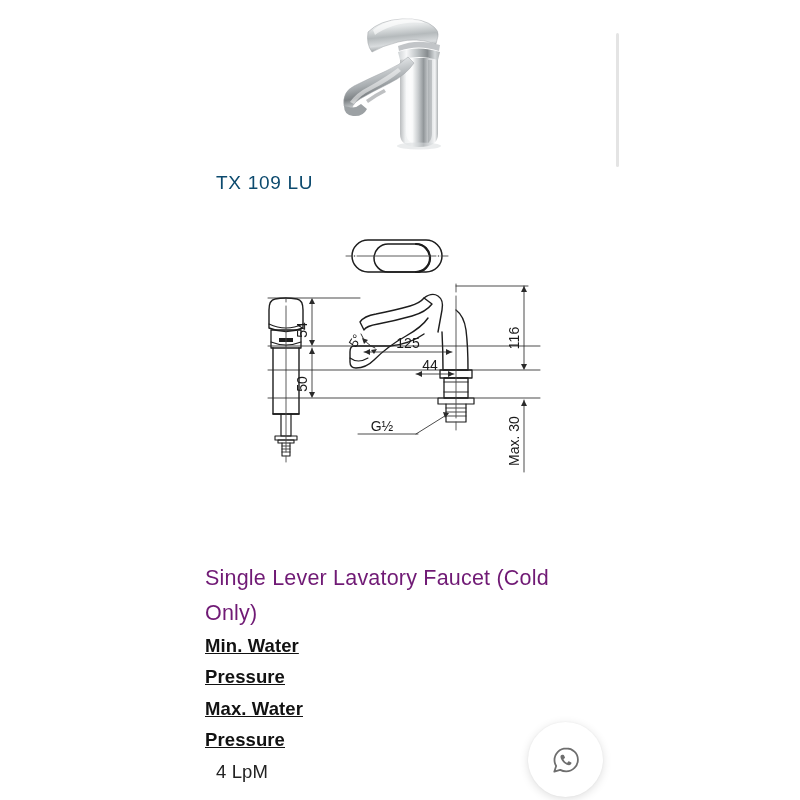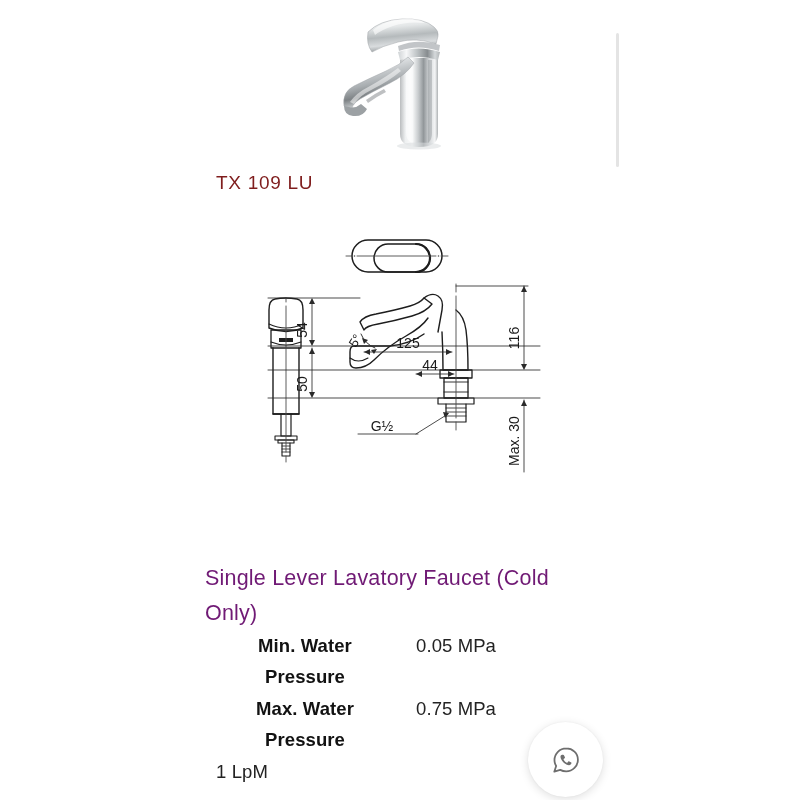--- a/index.html
+++ b/index.html
@@ -38,21 +38,21 @@
     border-radius: 2px;
   }
 
   
   #product-code {
     position: absolute;
     left: 216px;
     top: 172px;
     font-size: 19px;
     letter-spacing: 0.7px;
-    color: #7f1d1d;
+    color: #0c4a6e;
     white-space: nowrap;
   }
 
   
   #tech-drawing {
     position: absolute;
     left: 240px;
     top: 222px;
     width: 310px;
     height: 270px;
@@ -77,27 +77,28 @@
     top: 630px;
     width: 390px;
   }
   .spec-row {
     display: flex;
     align-items: flex-start;
     margin-bottom: 1px;
   }
   .spec-label {
     width: 200px;
-    text-align: center;
+    text-align: left;
     font-weight: bold;
     font-size: 18.5px;
     line-height: 31px;
     color: #121212;
     white-space: pre-line;
     letter-spacing: 0.1px;
+    text-decoration: underline;
   }
   .spec-value {
     flex: 1;
     padding-left: 11px;
     font-size: 18.5px;
     line-height: 31px;
     color: #232323;
     letter-spacing: 0.1px;
   }
 
@@ -304,29 +305,27 @@
     </g>
   </svg>
 </div>
 
 <div id="spec-title">Single Lever Lavatory Faucet (Cold Only)</div>
 
 <div id="spec-table">
   <div class="spec-row">
     <div class="spec-label">Min. Water
 Pressure</div>
-    <div class="spec-value">0.05 MPa</div>
   </div>
   <div class="spec-row">
     <div class="spec-label">Max. Water
 Pressure</div>
-    <div class="spec-value">0.75 MPa</div>
   </div>
   <div class="spec-row">
-    <div class="spec-value">1 LpM</div>
+    <div class="spec-value">4 LpM</div>
   </div>
 </div>
 
 <div id="whatsapp-button">
   <svg width="30" height="30" viewBox="0 0 32 32">
     <path d="M16.2,3.6 C9.3,3.6 3.7,9.2 3.7,16.1 C3.7,18.4 4.35,20.6 5.5,22.45 L3.5,28.5 L9.8,26.55
              C11.75,27.6 13.95,28.15 16.2,28.15 C23.1,28.15 28.7,22.55 28.7,15.65 C28.7,8.75 23.1,3.6 16.2,3.6 Z" fill="none" stroke="#6e6e6e" stroke-width="1.9" stroke-linejoin="round"></path>
     <path d="M11.9,10.3 C11.4,10.3 10.8,10.55 10.5,11.1 C10.1,11.8 9.9,12.9 10.5,14.4
              C11.2,16.2 12.6,18.1 14.3,19.5 C16.1,21 18.1,21.7 19.4,21.6 C20.3,21.5 21.1,21 21.5,20.3
              C21.8,19.75 21.85,19.1 21.7,18.7 L19.5,17.5 C19.1,17.3 18.7,17.4 18.45,17.7 L17.6,18.7

